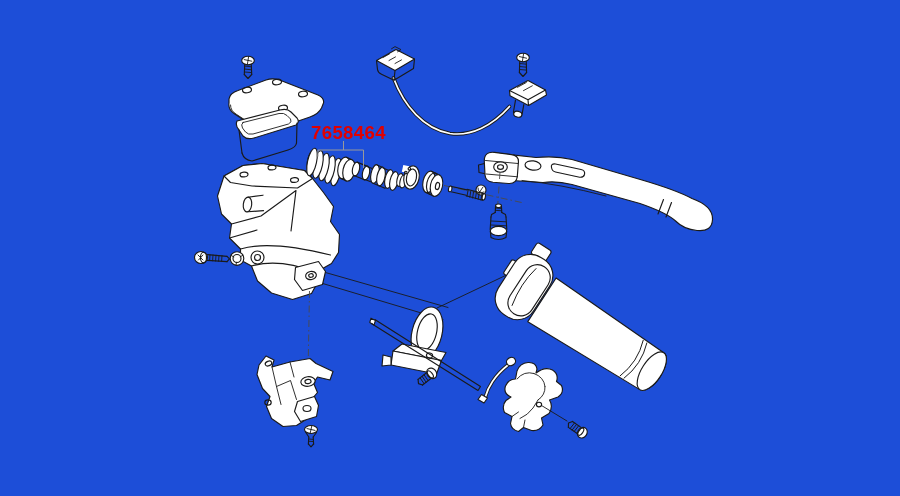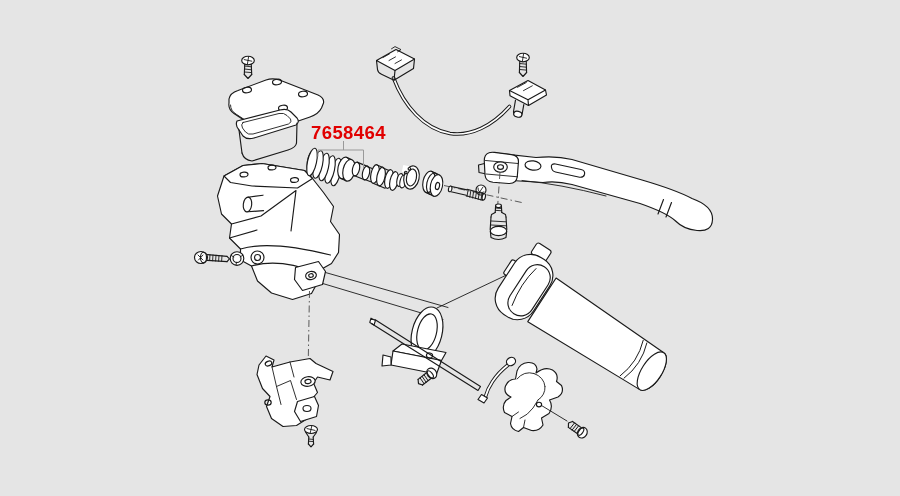--- a/index.html
+++ b/index.html
@@ -1,16 +1,16 @@
 <!DOCTYPE html>
 <html><head>
 <meta charset="utf-8">
 <style>
   html,body{margin:0;padding:0;background:#ffffff;}
-  .stage{position:relative;width:900px;height:496px;background:#e5e5e5;overflow:hidden;}
+  .stage{position:relative;width:900px;height:496px;background:#1d4ed8;overflow:hidden;}
   svg{display:block;}
   .s{stroke:#1a1a1a;stroke-width:1.15;fill:none;stroke-linejoin:round;stroke-linecap:round;}
   .f{fill:#ffffff;}
   .t1{stroke-width:0.9;}
   .g9{stroke:#999999;stroke-width:1;fill:none;}
   .dd{stroke:#4a4a4a;stroke-width:0.9;fill:none;stroke-dasharray:7 3 1.5 3;}
   .w1{stroke:#1a1a1a;stroke-width:3.6;fill:none;stroke-linecap:round;}
   .w2{stroke:#ffffff;stroke-width:1.7;fill:none;stroke-linecap:round;}
   .pn{font:bold 18.5px "Liberation Sans", sans-serif;letter-spacing:.4px;}
 </style>

